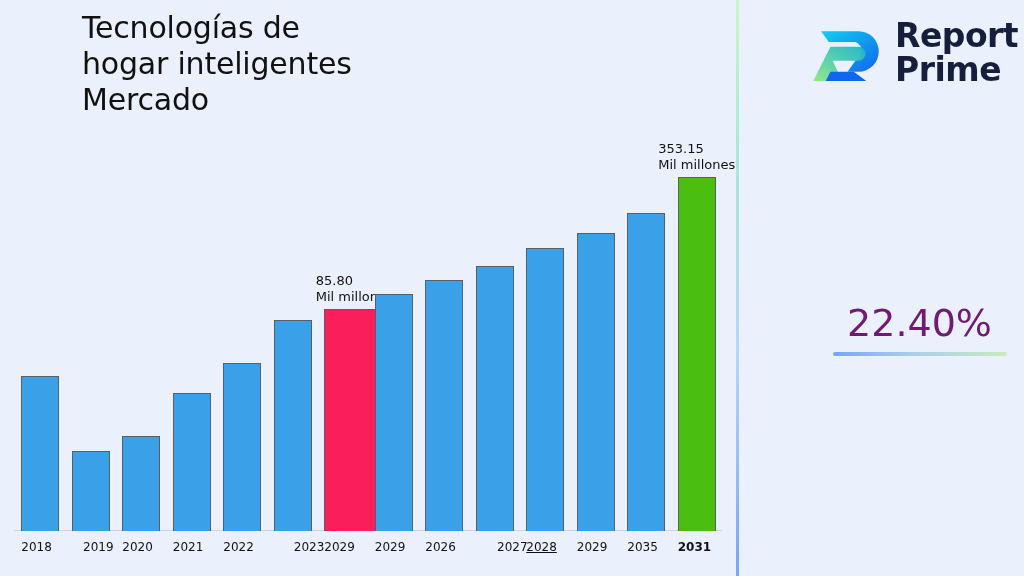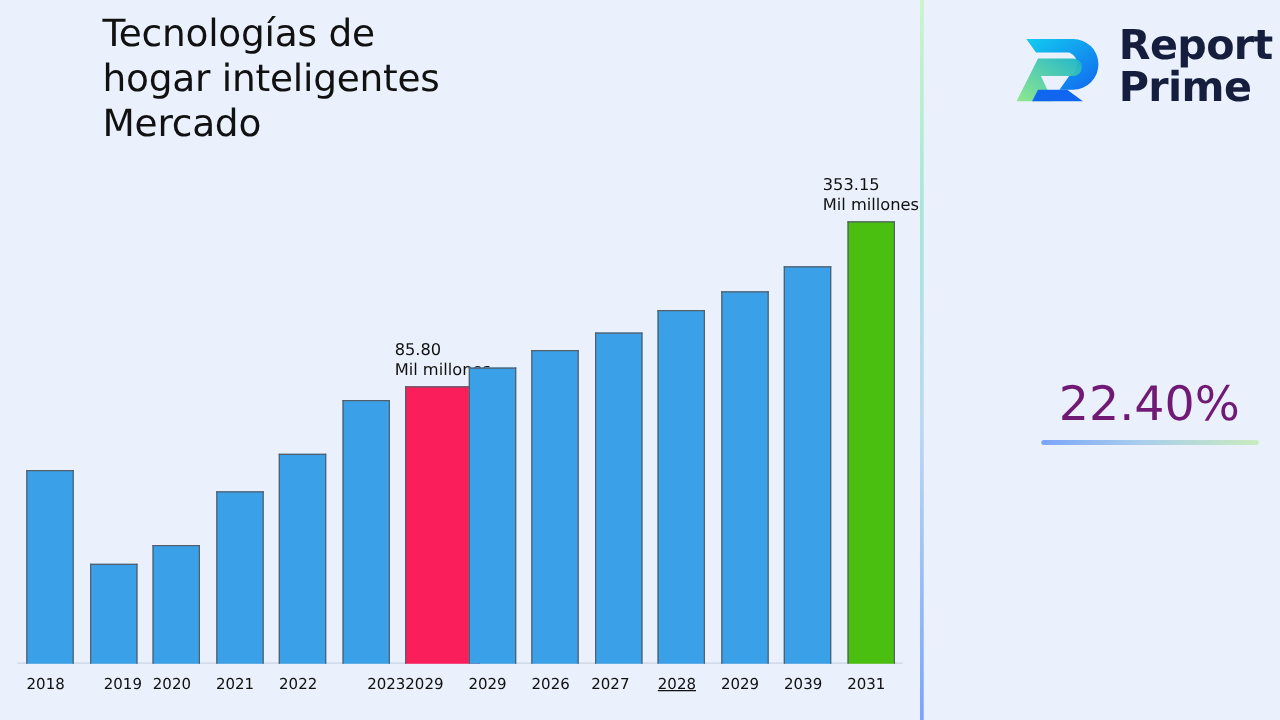--- a/index.html
+++ b/index.html
@@ -193,41 +193,41 @@
           <div class="bar blue" style="height: 237px;"></div>
         </div>
         <div class="tick-label" style="left: 374.75px; width: 38px;">2029</div>
         <div class="bar-slot" style="left: 425.25px; width: 38px; height: 251px;">
           <div class="bar blue" style="height: 251px;"></div>
         </div>
         <div class="tick-label" style="left: 425.25px; width: 38px;">2026</div>
         <div class="bar-slot" style="left: 475.75px; width: 38px; height: 265px;">
           <div class="bar blue" style="height: 265px;"></div>
         </div>
-        <div class="tick-label" style="left: 473px; width: 38px;">2027</div>
+        <div class="tick-label" style="left: 497px; width: 38px;">2027</div>
         <div class="bar-slot" style="left: 526.25px; width: 38px; height: 283px;">
           <div class="bar blue" style="height: 283px;"></div>
         </div>
         <div class="tick-label" style="left: 526.25px; width: 38px; text-decoration: underline;">2028</div>
         <div class="bar-slot" style="left: 576.75px; width: 38px; height: 298px;">
           <div class="bar blue" style="height: 298px;"></div>
         </div>
         <div class="tick-label" style="left: 576.75px; width: 38px;">2029</div>
         <div class="bar-slot" style="left: 627.25px; width: 38px; height: 318px;">
           <div class="bar blue" style="height: 318px;"></div>
         </div>
-        <div class="tick-label" style="left: 627.25px; width: 38px;">2039</div>
+        <div class="tick-label" style="left: 627.25px; width: 38px;">2035</div>
         <div class="bar-slot" style="left: 677.75px; width: 38px; height: 354px;">
           <div class="bar green" style="height: 354px;"></div>
           <div class="bar-annot" style="bottom: 358px;">
             <div>353.15</div>
             <div>Mil millones</div>
           </div>
         </div>
-        <div class="tick-label" style="left: 677.75px; width: 38px;">2031</div>
+        <div class="tick-label" style="left: 677.75px; width: 38px; font-weight: bold;">2031</div>
       </div>
   </div>
 
   <div id="divider"></div>
 
   <div id="right-panel">
 
     <div id="logo">
       <svg id="logo-mark" viewBox="0 0 100 100">
         <defs>

